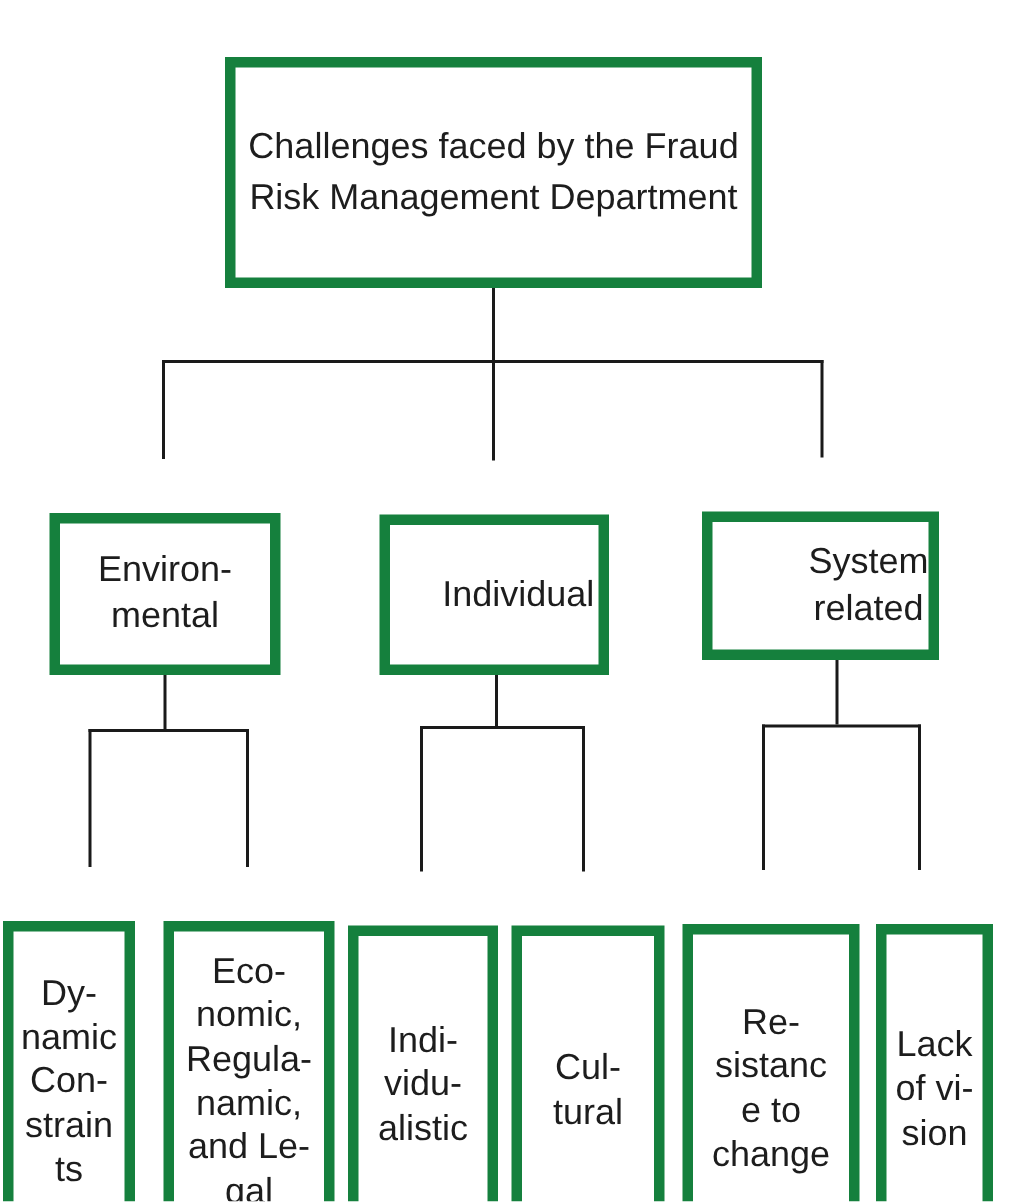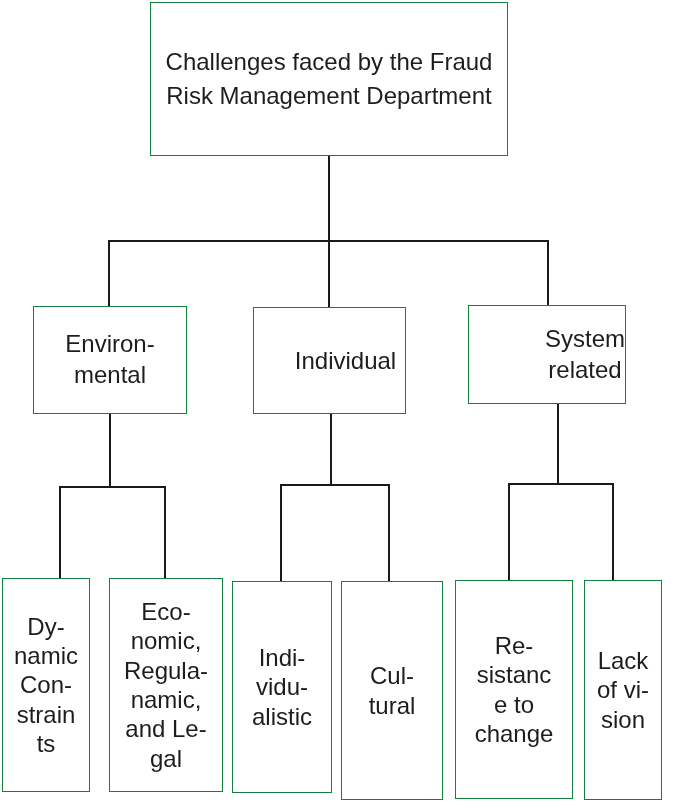--- a/index.html
+++ b/index.html
@@ -10,29 +10,30 @@
   }
   .canvas {
     position: relative;
     width: 685px;
     height: 801px;
     background: #ffffff;
     overflow: hidden;
   }
   .node {
     position: absolute;
-    border: 1px solid #15803d;
+    border: 7px solid #15803d;
     background: #ffffff;
     display: flex;
     align-items: center;
     justify-content: center;
     text-align: center;
     font-size: 24px;
     line-height: 1.22;
     color: #1d1d1d;
+    margin-top: 36px;
   }
   .node .label { white-space: pre-line; }
   .line { position: absolute; background: #1a1a1a; }
 
   
   .n-root { left: 150px; top: 2px;   width: 358px; height: 154px; line-height: 1.4; }
   .n-env  { left: 33px;  top: 306px; width: 154px; height: 108px; line-height: 1.28; }
   .n-ind  { left: 253px; top: 307px; width: 153px; height: 107px; padding-left: 32px; }
   .n-sys  { left: 468px; top: 305px; width: 158px; height: 99px;  line-height: 1.28; justify-content: flex-end; }
   .n-b1   { left: 2px;   top: 578px; width: 88px; height: 214px; }

